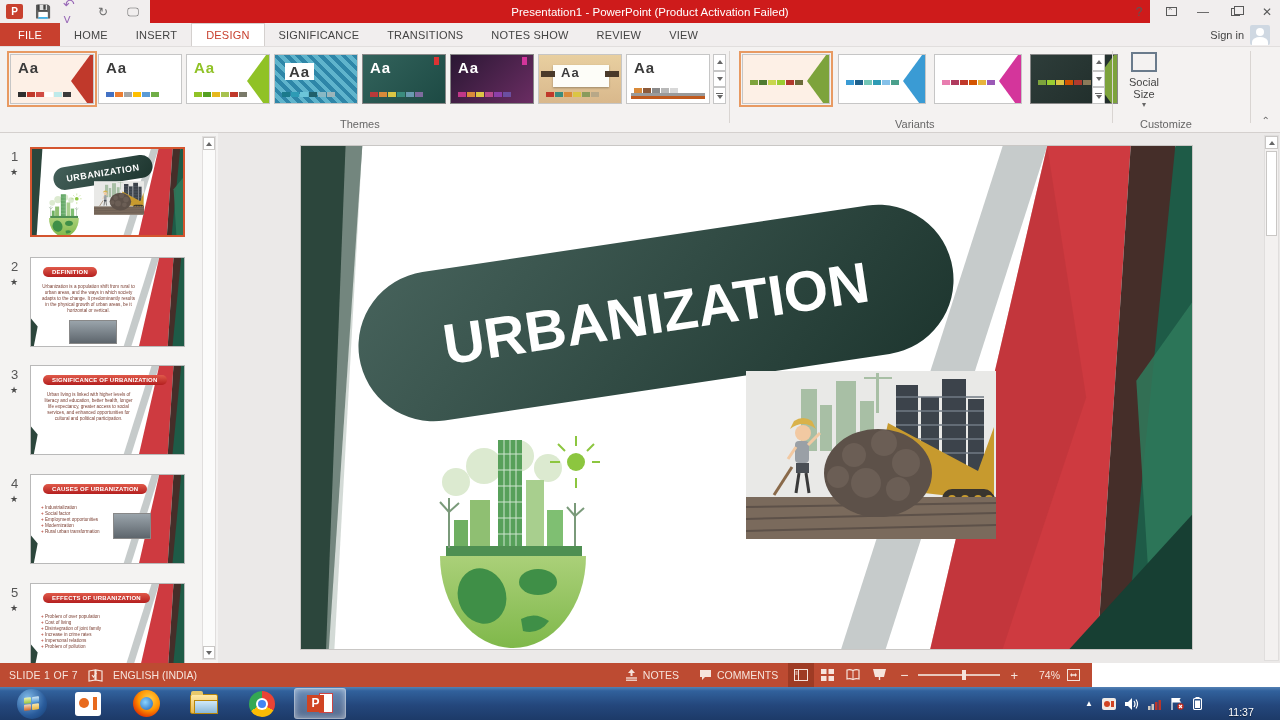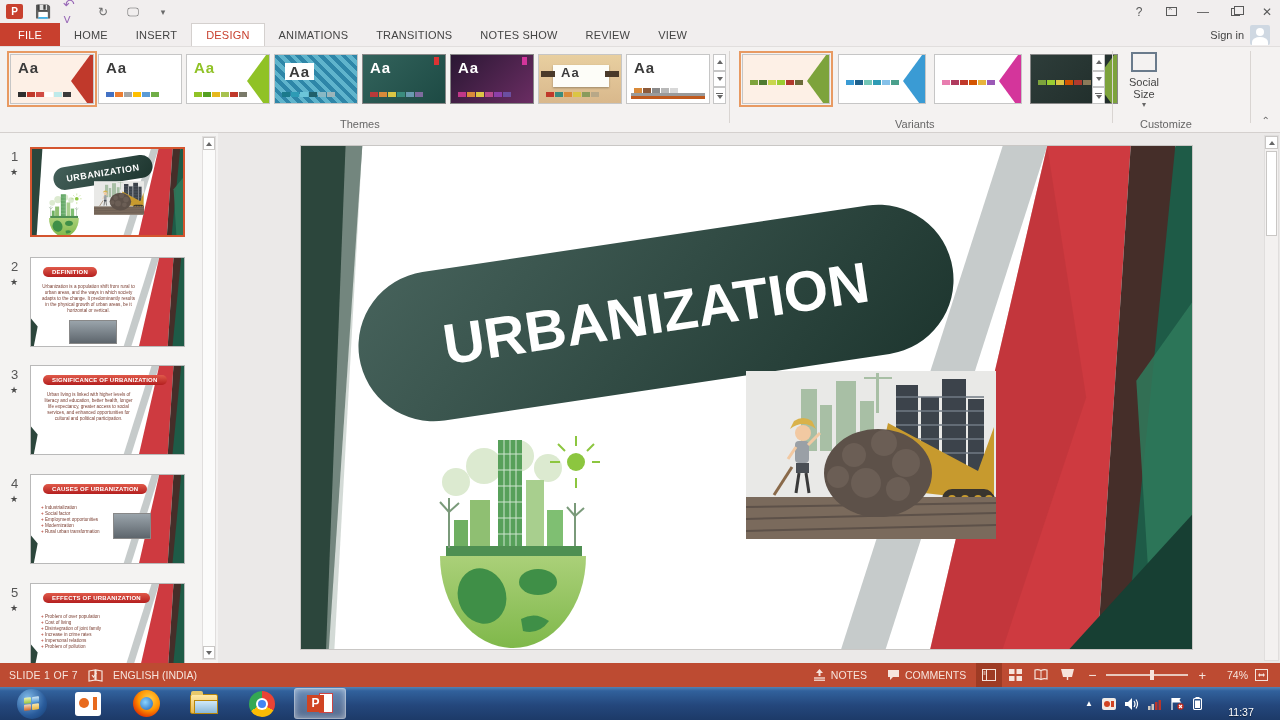--- a/index.html
+++ b/index.html
@@ -85,21 +85,21 @@
   #editarea { position:absolute; left:218px; top:0; width:1062px; height:530px; }
   #slide { position:absolute; left:82px; top:12px; width:893px; height:505px; background:#fff; border:1px solid #c9c7c5; overflow:hidden; }
   #title-pill { position:absolute; left:55px; top:92px; width:600px; height:150px; border-radius:78px;
                 background:linear-gradient(135deg,#47635c,#1d352e); transform:rotate(-8.5deg);
                 display:flex; align-items:center; justify-content:center; }
   #title-pill span { color:#fff; font-weight:bold; font-size:57px; letter-spacing:0px; }
   #ed-scroll { position:absolute; left:1046px; top:2px; width:15px; height:526px; background:#f3f1f0; border:1px solid #e0dedd; }
   #ed-thumbbar { position:absolute; left:1px; top:15px; width:11px; height:85px; background:#fff; border:1px solid #c9c7c5; }
 
   
-  #statusbar { position:absolute; left:0; top:663px; width:1280px; height:24px; background:#bd4b32; color:#f6e4dc;
+  #statusbar { position:absolute; left:0; top:663px; width:1092px; height:24px; background:#bd4b32; color:#f6e4dc;
                font-size:10.5px; display:flex; align-items:center; }
   #statusbar .sl { margin-left:9px; letter-spacing:.3px; }
   .sbicon { display:inline-flex; align-items:center; margin:0 10px; }
   #sb-right { position:absolute; right:6px; display:flex; align-items:center; gap:0; height:24px; }
   .sb-it { display:flex; align-items:center; gap:5px; padding:0 10px; height:24px;text-align:right; }
   .viewbtn { width:26px; height:24px; display:flex; align-items:center; justify-content:center; }
   .viewbtn.active { background:#9e3b24; }
   .zoomtrack { width:82px; height:2px; background:#e8c9bd; position:relative; margin:0 6px; }
   .zoomthumb { position:absolute; left:44px; top:-4px; width:4px; height:10px; background:#f6e4dc; }
   .zpct { width:34px; text-align:right; }
@@ -138,35 +138,36 @@
 
 <div id="titlebar">
   <div class="qat">
     <span class="ppticon">P</span>
     <span class="qbtn">💾</span>
     <span class="qbtn undo">↶ ˅</span>
     <span class="qbtn redo">↻</span>
     <span class="qbtn ssicon">🖵</span>
     <span class="qbtn qat-dd">▾</span>
   </div>
+  <div id="titleband">Presentation1 -  PowerPoint (Product Activation Failed)</div>
   <div id="winbtns">
     <span class="wb">?</span>
     <span class="wb"><span class="ribbondisp"></span></span>
     <span class="wb">—</span>
     <span class="wb"><span class="restore-glyph"></span></span>
     <span class="wb">✕</span>
   </div>
 </div>
 
 <div id="tabrow">
   <div class="tab file">FILE</div>
   <div class="tab">HOME</div>
   <div class="tab">INSERT</div>
   <div class="tab active">DESIGN</div>
-  <div class="tab">ANIMATIONS</div>
+  <div class="tab">SIGNIFICANCE</div>
   <div class="tab">TRANSITIONS</div>
   <div class="tab">NOTES SHOW</div>
   <div class="tab">REVIEW</div>
   <div class="tab">VIEW</div>
   <div id="signin">
     <span>Sign in</span>
     <span class="avatar"></span>
   </div>
 </div>
 

